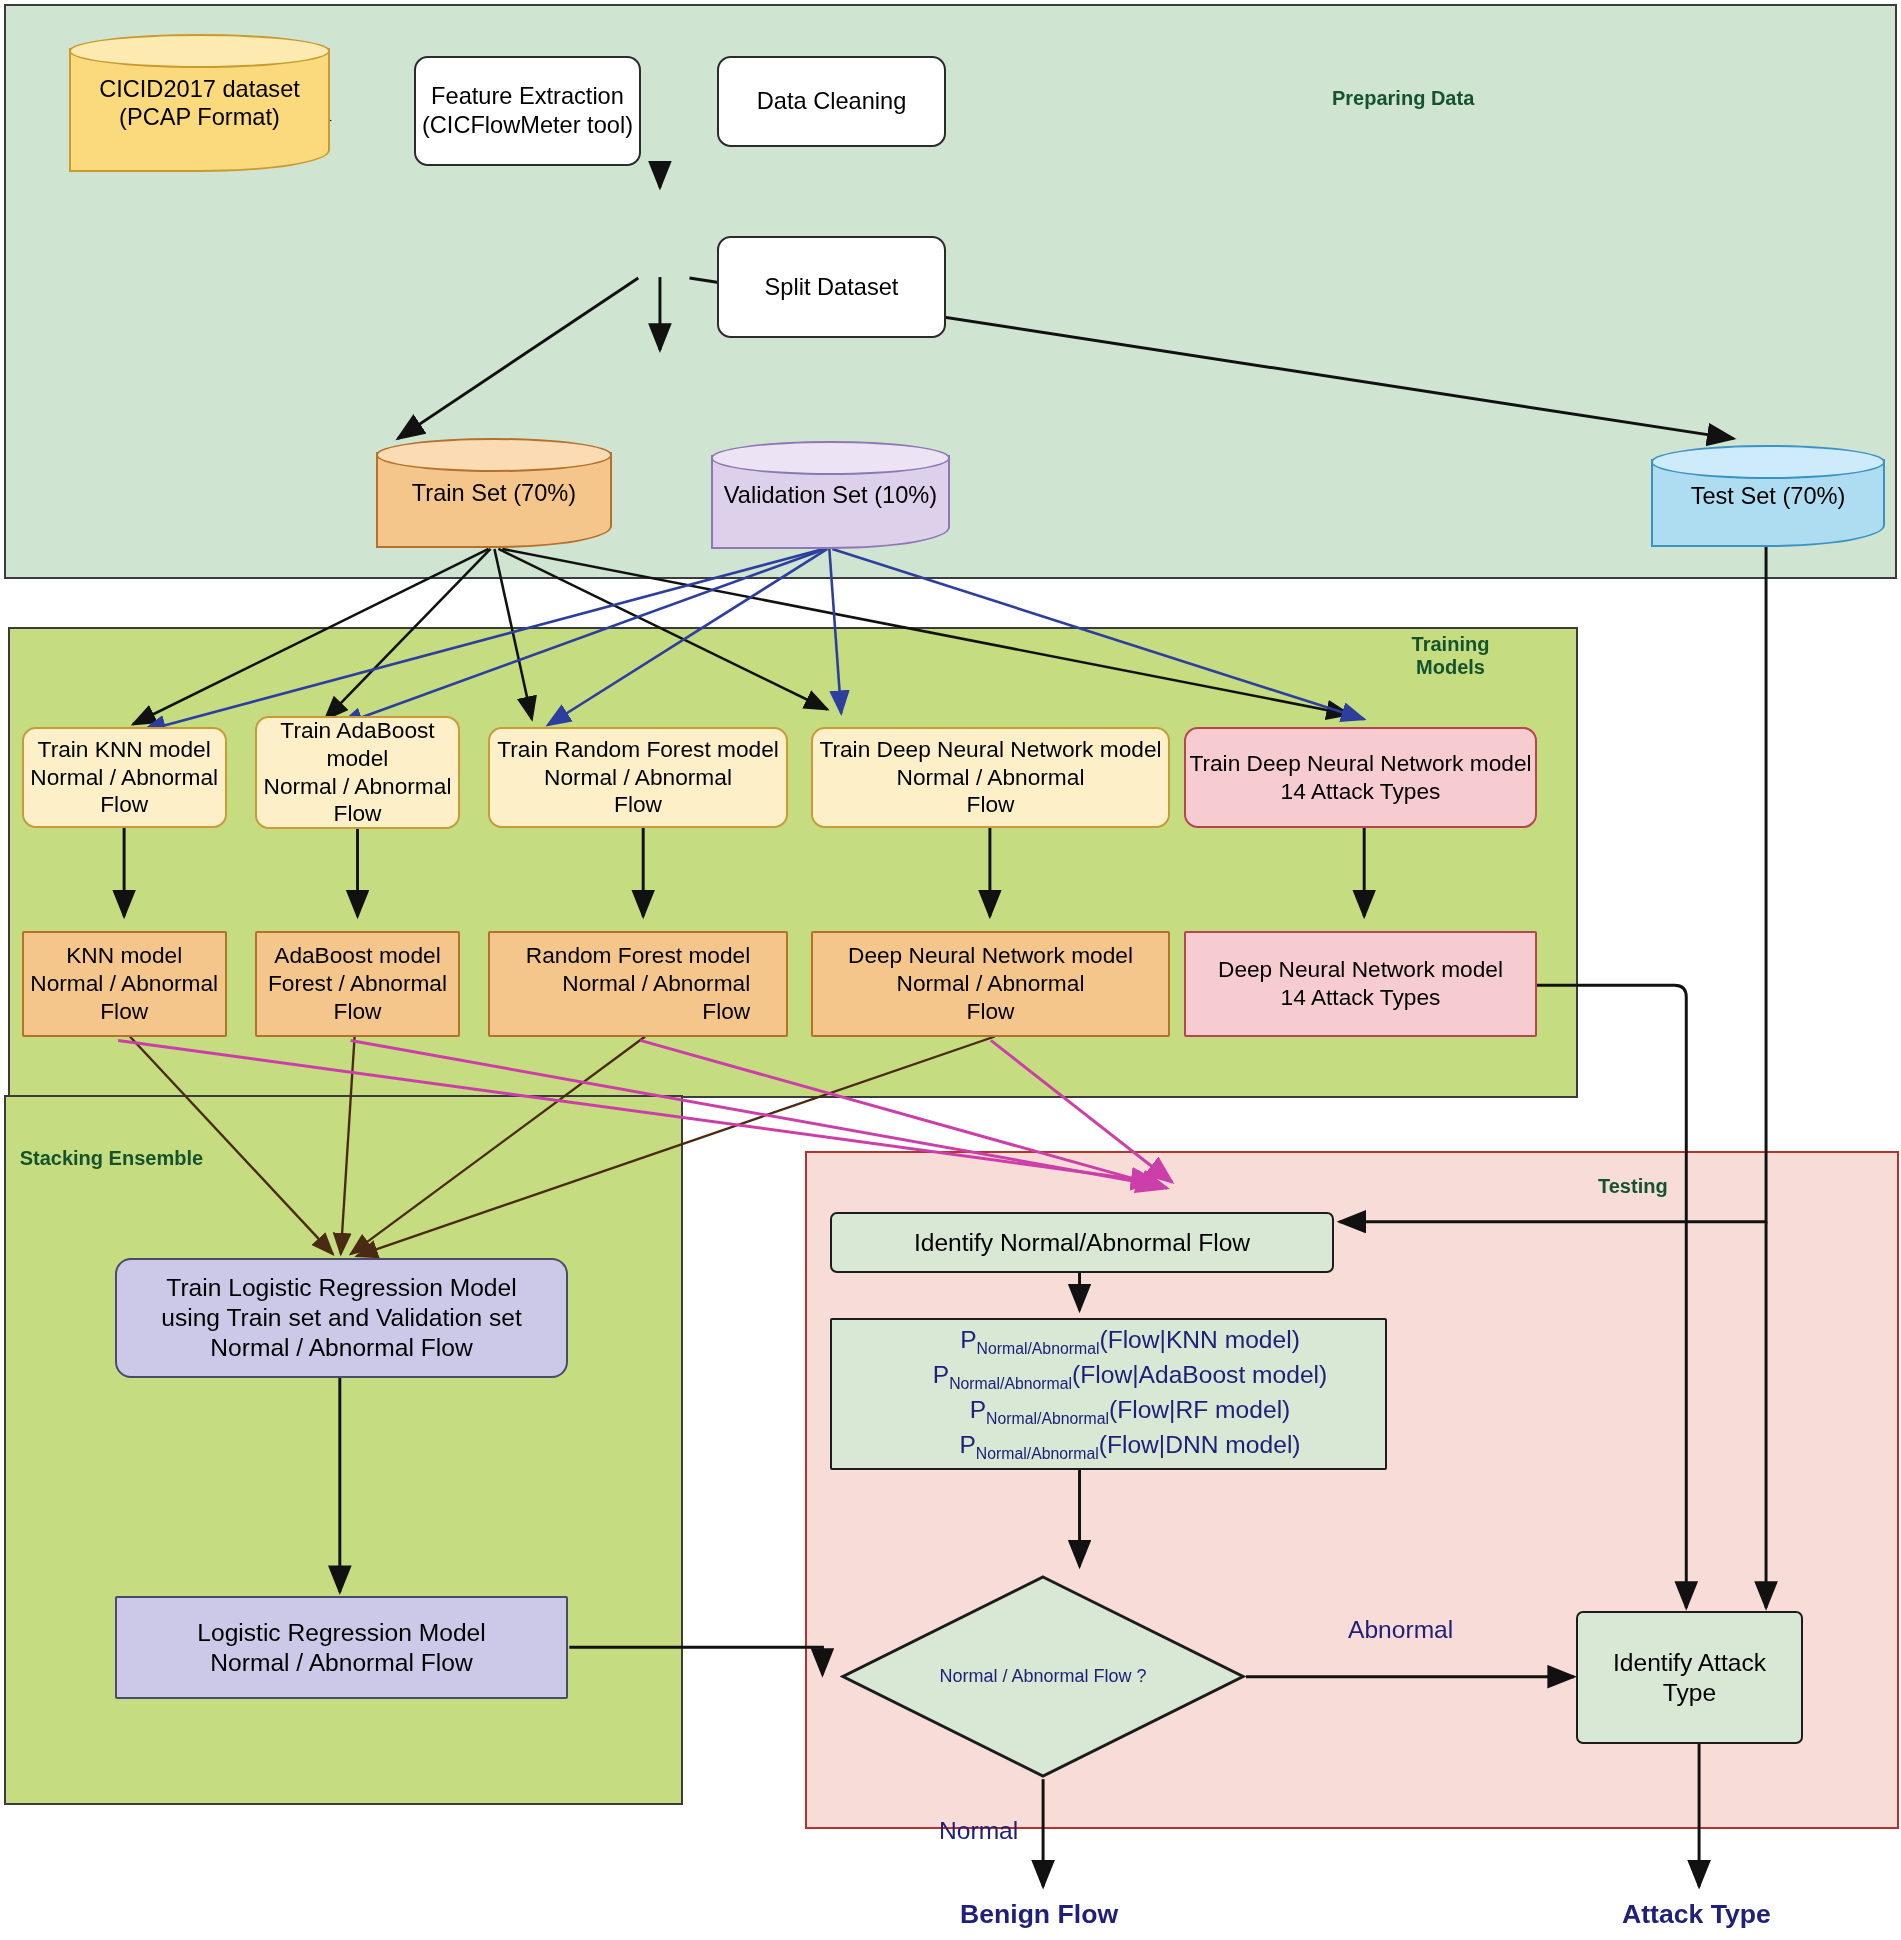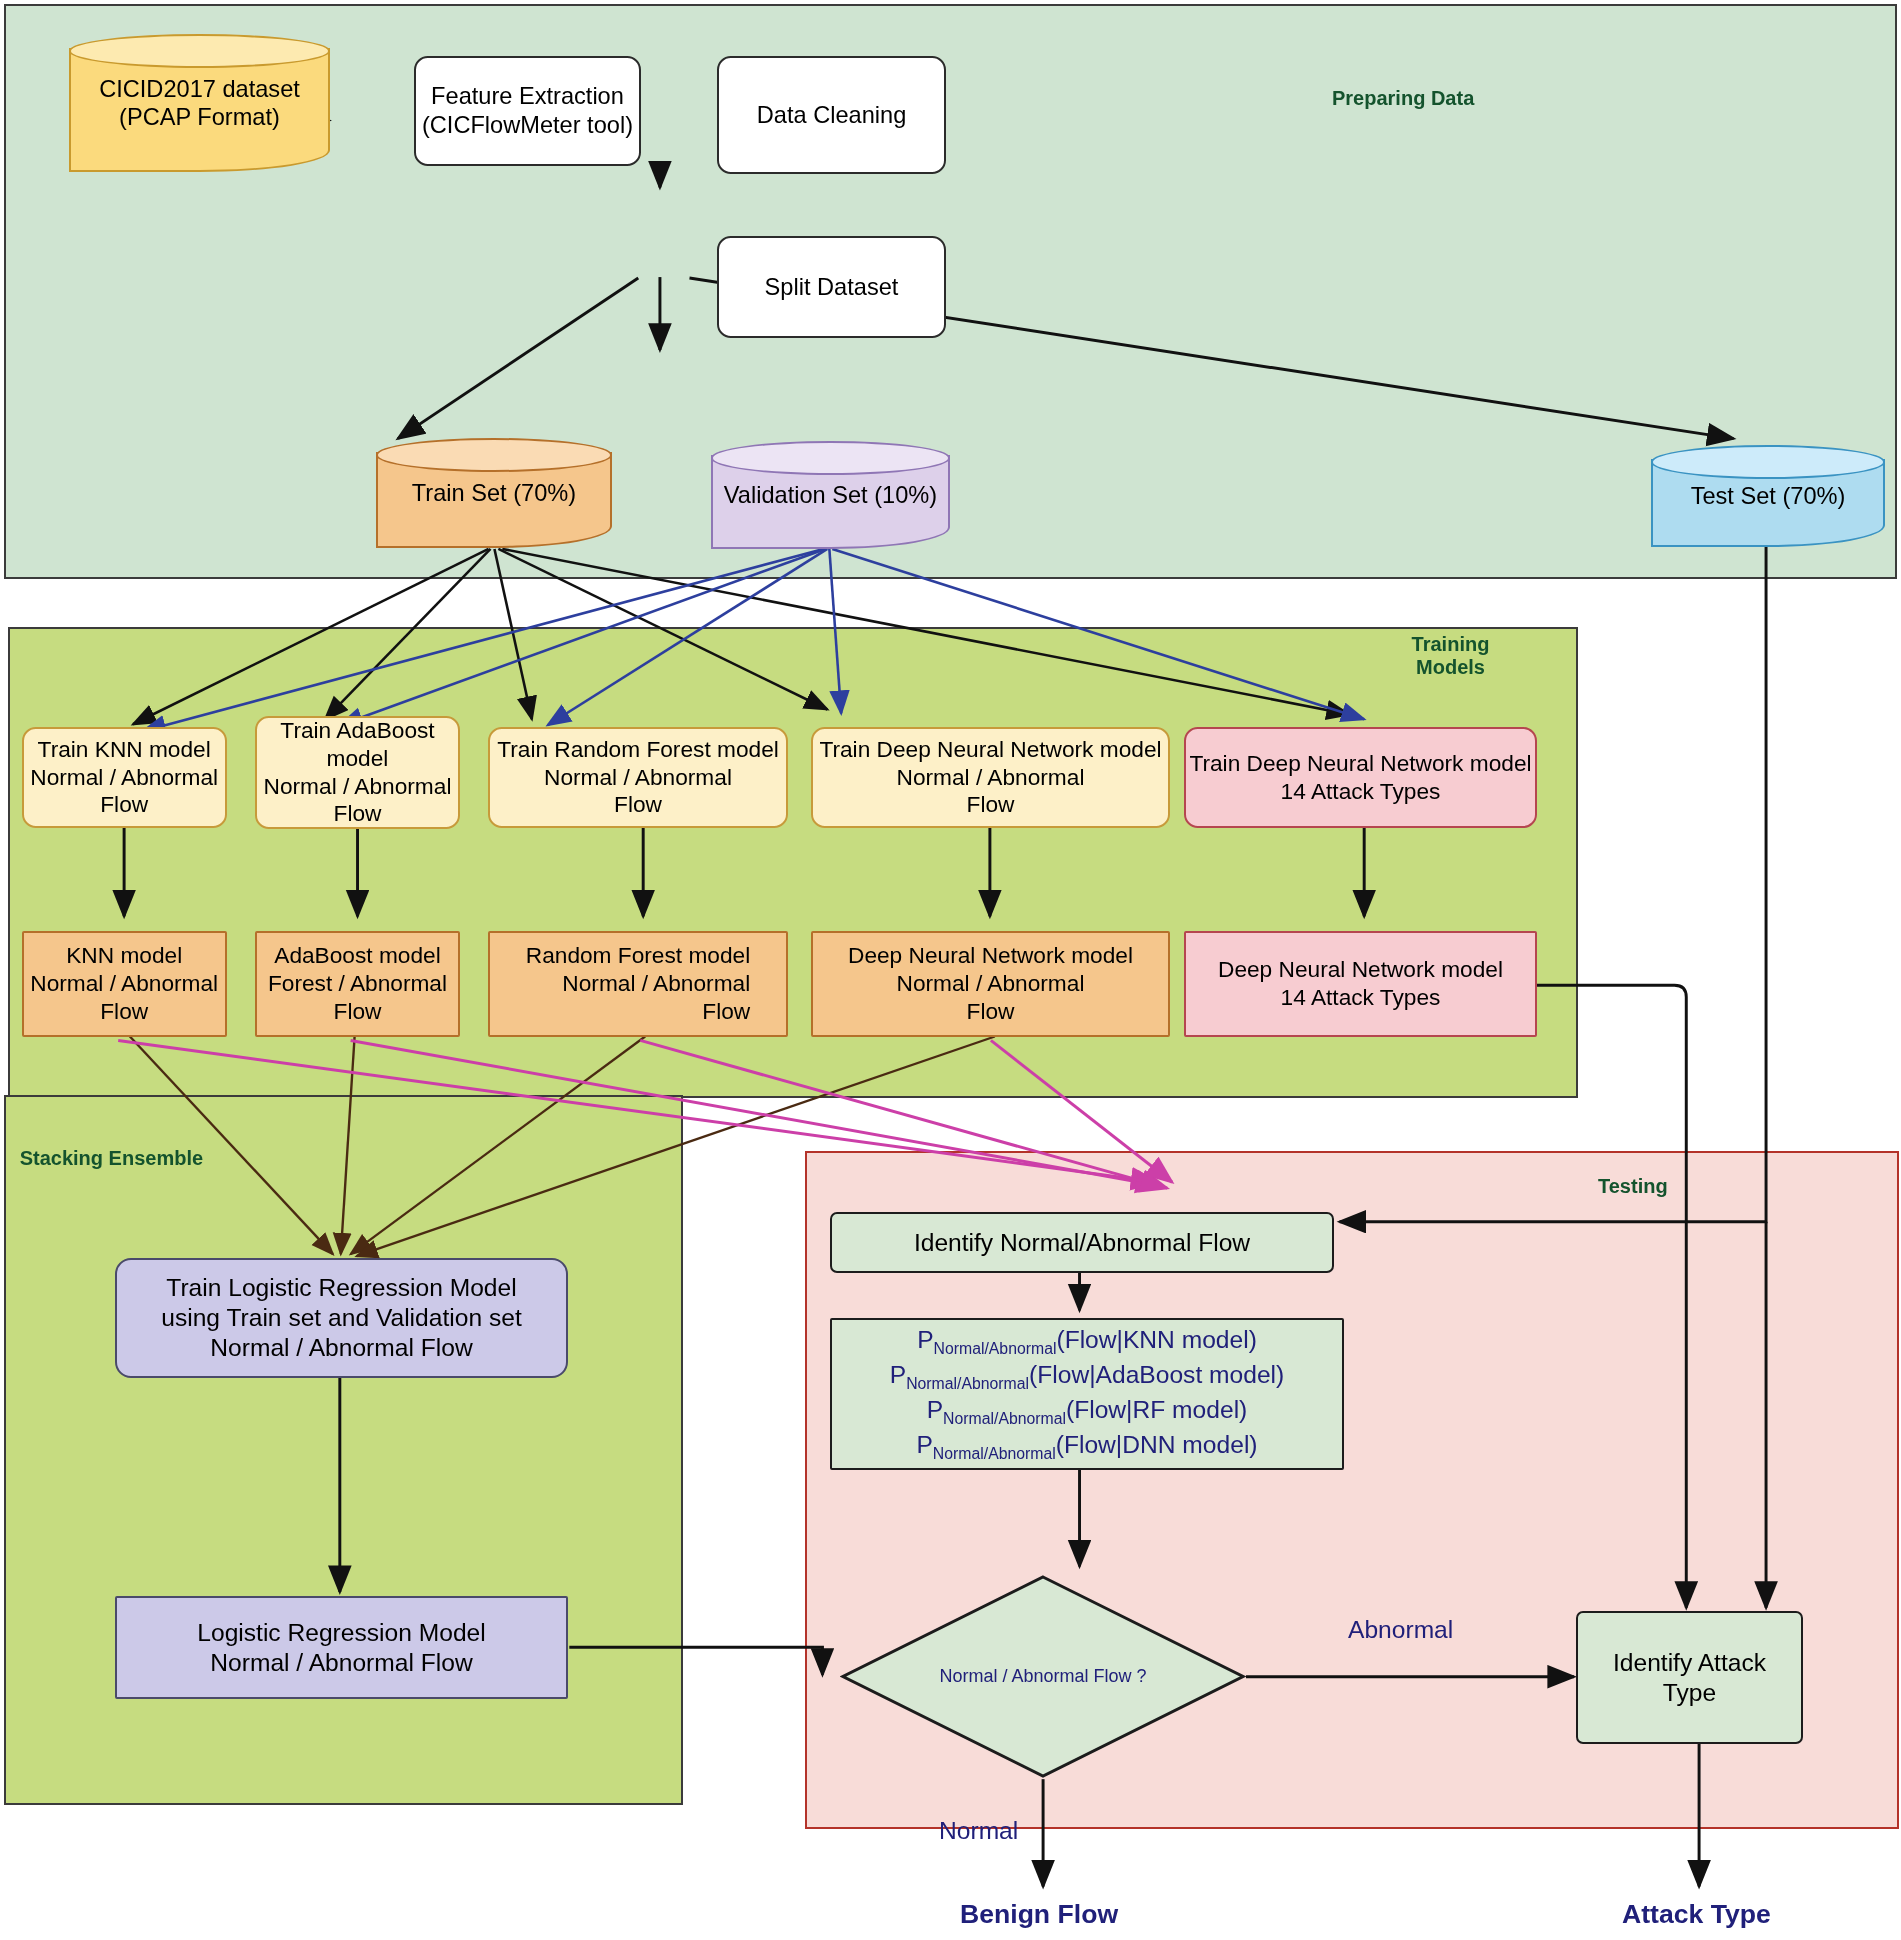--- a/index.html
+++ b/index.html
@@ -41,21 +41,21 @@
             justify-content:center;text-align:center;font-size:23.6px;color:#000;white-space:pre-line;line-height:1.2;}
 
   
   #dec-flow{position:absolute;left:840px;top:1574px;width:406px;height:205px;z-index:30;}
   #dec-flow .dtext{position:absolute;left:0;right:0;top:0;bottom:0;display:flex;align-items:center;
                    justify-content:center;color:#20207a;font-size:18px;}
 
   
   #prob-box{position:absolute;left:830px;top:1318px;width:510px;height:148px;
             background:#d8e8d4;border:2px solid #1c1c1c;border-radius:2px;z-index:30;
-            display:flex;flex-direction:column;align-items:center;justify-content:center;}
+            display:flex;flex-direction:column;align-items:center;justify-content:center;padding-left:43px;}
   .prob-line{color:#20207a;font-size:24.6px;line-height:1.34;white-space:nowrap;}
   .prob-line sub{font-size:15.8px;}
 
   
   .elabel{position:absolute;color:#20207a;font-size:24.6px;z-index:35;}
   .outlabel{position:absolute;color:#20207a;font-size:26.6px;font-weight:bold;z-index:35;}
 
   svg#wires{position:absolute;left:0;top:0;width:1901px;height:1941px;z-index:20;}
 </style>
 </head>
@@ -161,21 +161,21 @@
   <div class="cyl" style="left:69px;top:34px;width:261px;height:138px;">
     <div class="body" style="background:#fbda7d;border:2px solid #c99a2e;"></div>
     <div class="top" style="background:#fdeab0;border:2px solid #c99a2e;"></div>
     <div class="lbl">CICID2017 dataset
 (PCAP Format)</div>
   </div>
 
   <div class="node n-white" style="left:414px;top:56px;width:227px;height:110px;">Feature Extraction
 (CICFlowMeter tool)</div>
 
-  <div class="node n-white" style="left:717px;top:56px;width:229px;height:118px;">Data Cleaning</div>
+  <div class="node n-white" style="left:717px;top:56px;width:229px;height:91px;">Data Cleaning</div>
 
   <div class="node n-white" style="left:717px;top:236px;width:229px;height:102px;">Split Dataset</div>
 
   <div class="cyl" style="left:376px;top:438px;width:236px;height:110px;">
     <div class="body" style="background:#f5c68c;border:2px solid #b5702a;"></div>
     <div class="top" style="background:#fadbb4;border:2px solid #b5702a;"></div>
     <div class="lbl">Train Set (70%)</div>
   </div>
 
   <div class="cyl" style="left:711px;top:441px;width:239px;height:108px;">

